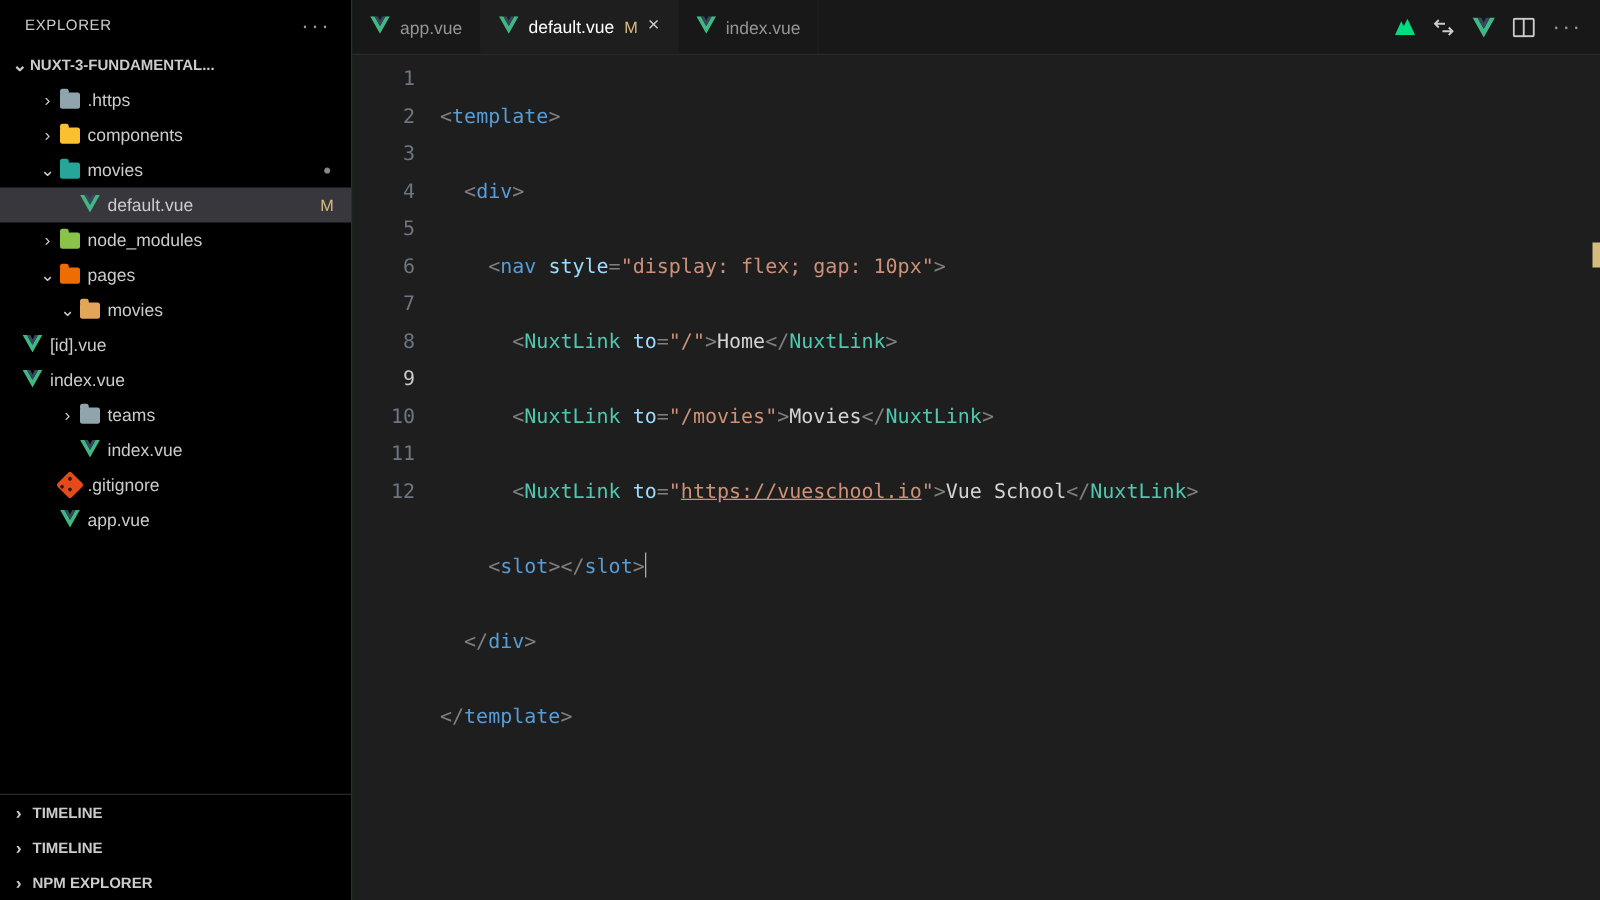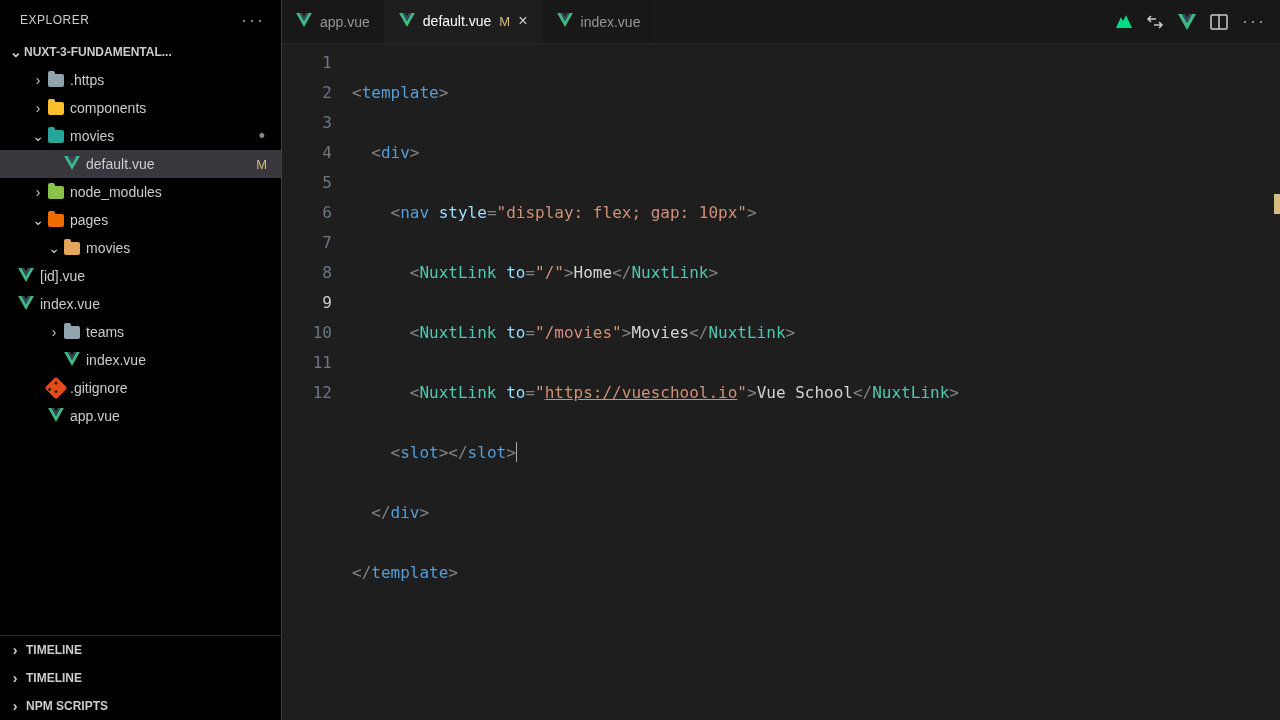--- a/index.html
+++ b/index.html
@@ -337,21 +337,21 @@
       <div class="section-row">
         <span class="chev">›</span>
         <span>TIMELINE</span>
       </div>
       <div class="section-row">
         <span class="chev">›</span>
         <span>TIMELINE</span>
       </div>
       <div class="section-row">
         <span class="chev">›</span>
-        <span>NPM SCRIPTS</span>
+        <span>NPM EXPLORER</span>
       </div>
     </div>
 </div>
 
 <div class="main">
   <div class="tabs">
     <div id="tabs-container" style="display:flex;height:100%">
         <div class="tab">
           <span><svg class="vue-svg" viewBox="0 0 18 16">
               <path d="M0 0 L9 16 L18 0 L14 0 L9 9 L4 0 Z" fill="#41b883"></path>

